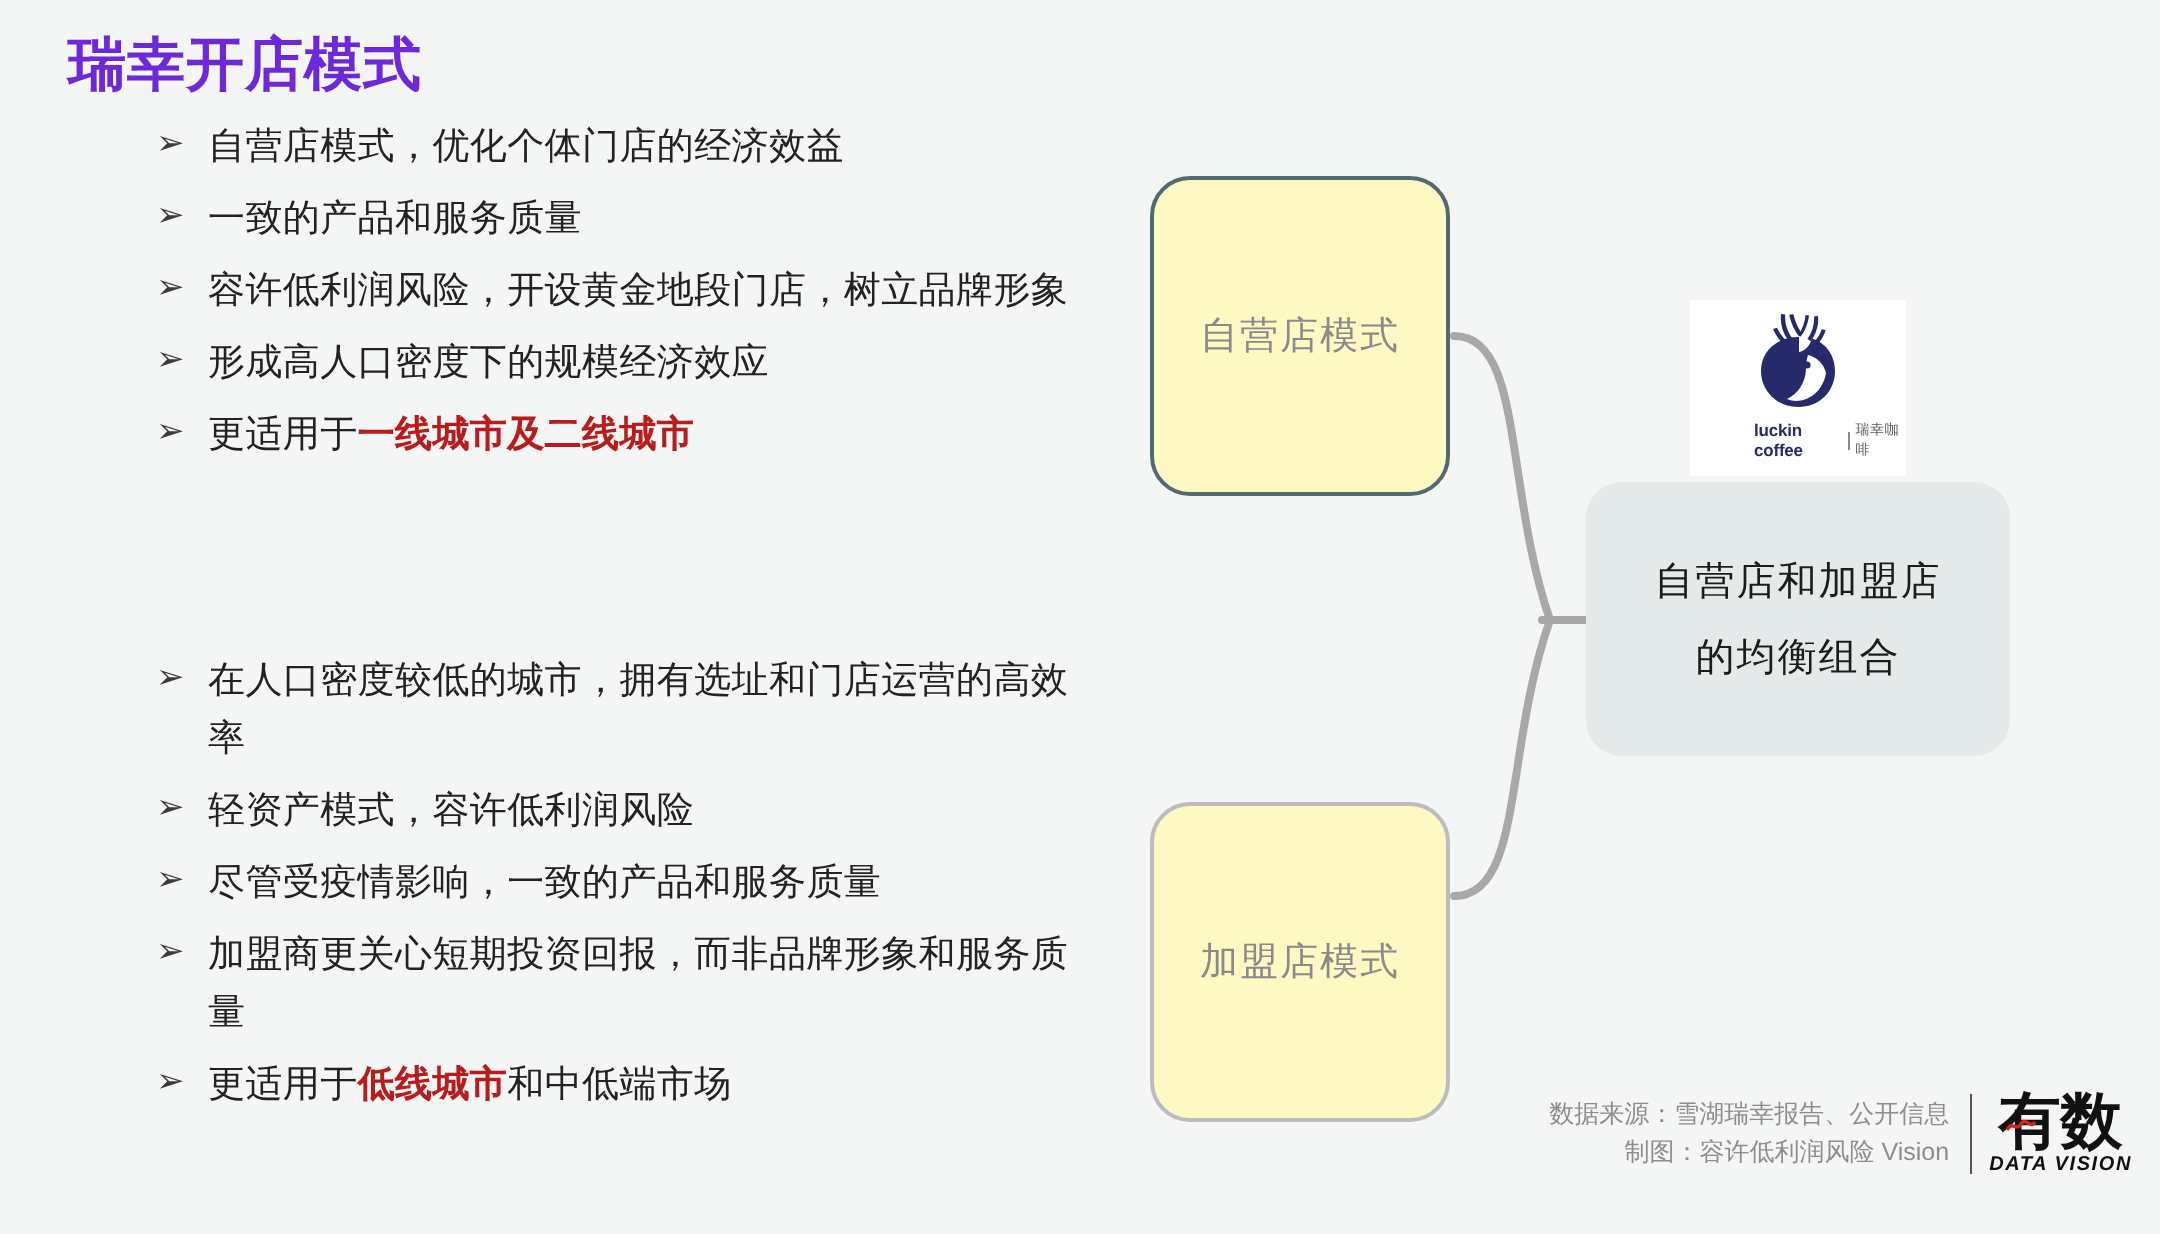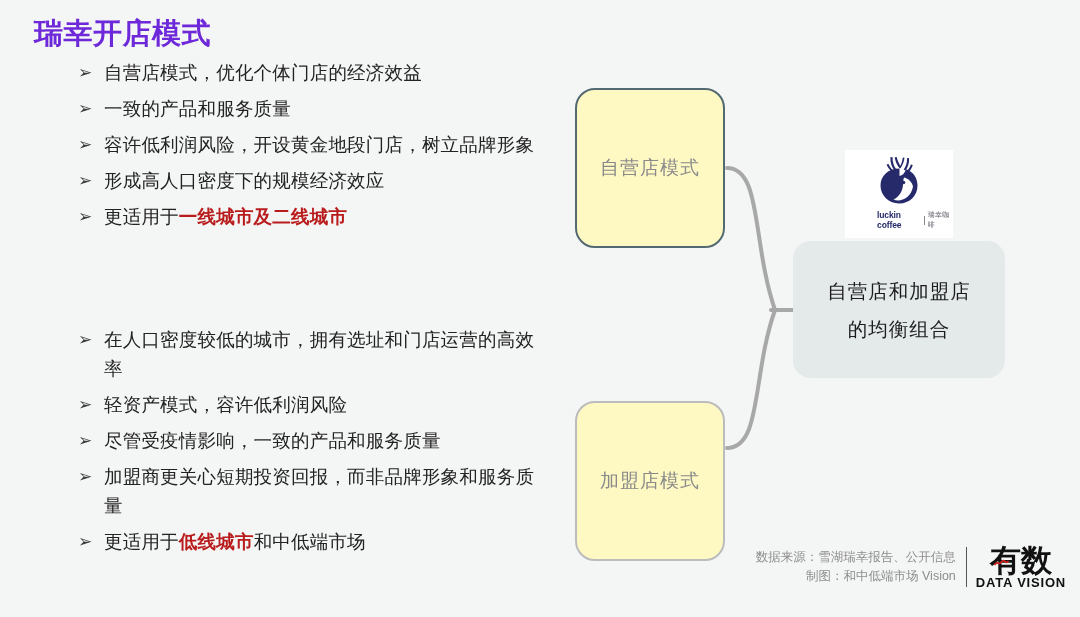--- a/index.html
+++ b/index.html
@@ -202,25 +202,26 @@
   }
   #brand-logo .brand-cn {
     font-size: 31px;
     font-weight: bold;
     color: #111;
     line-height: 33px;
     letter-spacing: 0px;
     position: relative;
   }
   #brand-logo .brand-en {
-    font-size: 13px;
+    font-size: 10px;
     font-weight: bold;
     color: #111;
     letter-spacing: 0.8px;
     line-height: 12px;
+    font-style: italic;
   }
   .brand-wave {
     position: absolute;
     left: 4px;
     top: 15px;
     width: 15px;
     height: 8px;
   }
 </style>
 </head>
@@ -312,21 +313,21 @@
     <div class="wordmark">
       <span class="wm-en">luckin coffee</span>
       <span class="wm-div"></span>
       <span class="wm-cn">瑞幸咖啡</span>
     </div>
   </div>
 
   <div id="footer">
     <div id="footer-source">
       <div>数据来源：雪湖瑞幸报告、公开信息</div>
-      <div>制图：和中低端市场 Vision</div>
+      <div>制图：容许低利润风险 Vision</div>
     </div>
     <div id="footer-divider"></div>
     <div id="brand-logo">
       <div class="brand-cn">
         <span>有数</span>
         <svg class="brand-wave" viewBox="0 0 15 8">
           <path d="M0.5 6 C 3 1, 5 7, 7.5 3 C 10 -1, 12 6, 14.5 2" fill="none" stroke="#d0231f" stroke-width="1.8"></path>
         </svg>
       </div>
       <div class="brand-en">DATA VISION</div>

